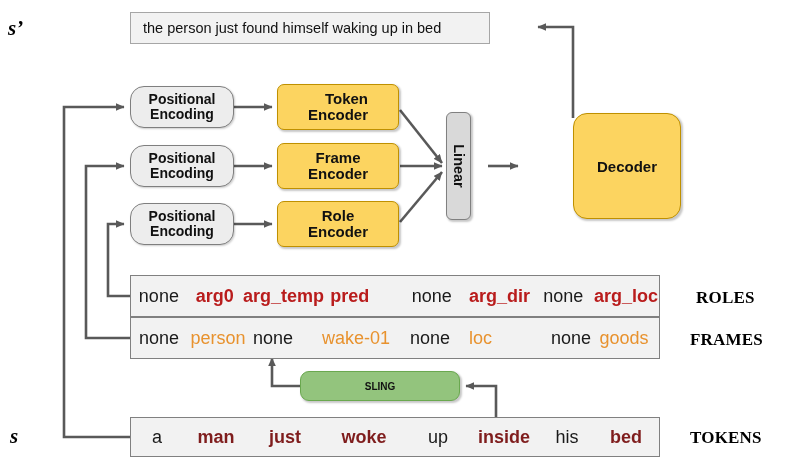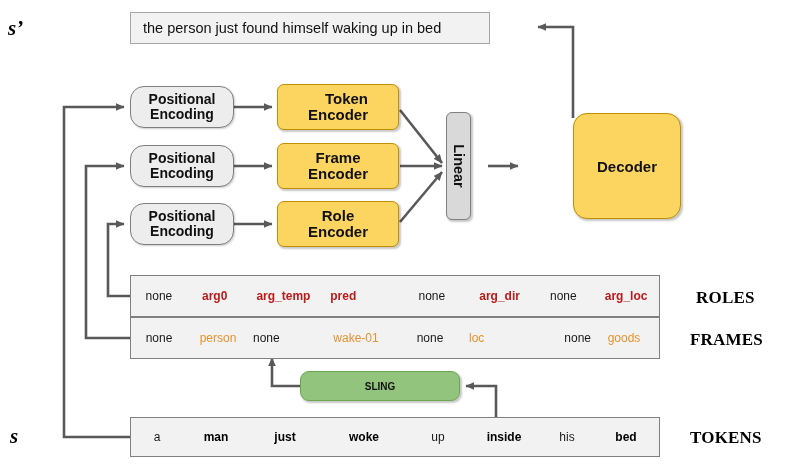--- a/index.html
+++ b/index.html
@@ -41,27 +41,27 @@
 
   
   .sling{background:#93C47D;border:1.4px solid #6AA84F;border-radius:9px;
          font-size:10px;font-weight:bold;color:#111;
          box-shadow:1.5px 1.5px 2px rgba(0,0,0,.22);}
 
   
   .rowbox{background:#F2F2F2;border:1px solid #808080;
           display:flex;align-items:center;z-index:2;position:absolute;
           box-sizing:border-box;}
-  .cell{font-size:12px;text-align:center;white-space:nowrap;
+  .cell{font-size:18px;text-align:center;white-space:nowrap;
         box-sizing:border-box;}
   .none{color:#1a1a1a;font-weight:normal;}
   .role{color:#b91c1c;font-weight:bold;}
   .frame{color:#E8922E;font-weight:normal;}
   .tokplain{color:#1a1a1a;font-weight:normal;}
-  .tokred{color:#000000;font-weight:bold;}
+  .tokred{color:#7f1d1d;font-weight:bold;}
 
   
   .caption{position:absolute;z-index:2;font-family:"Liberation Serif",serif;
            font-weight:bold;font-size:17px;color:#000;letter-spacing:.2px;}
 
   
   .smark{position:absolute;z-index:2;font-family:"Liberation Serif",serif;
          font-style:italic;font-weight:bold;font-size:21px;color:#000;}
 </style>
 </head>

